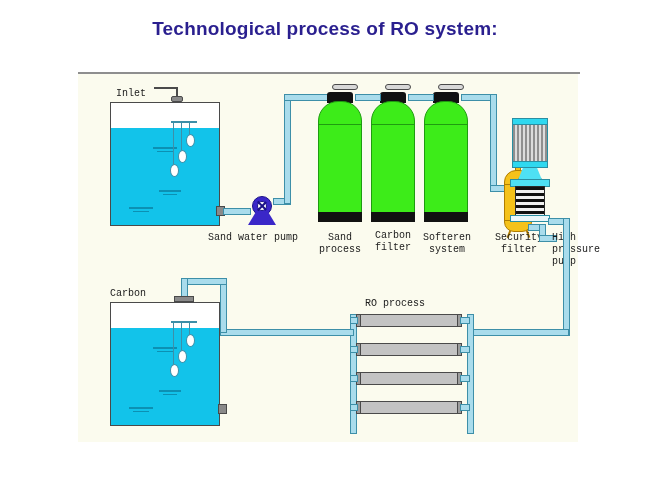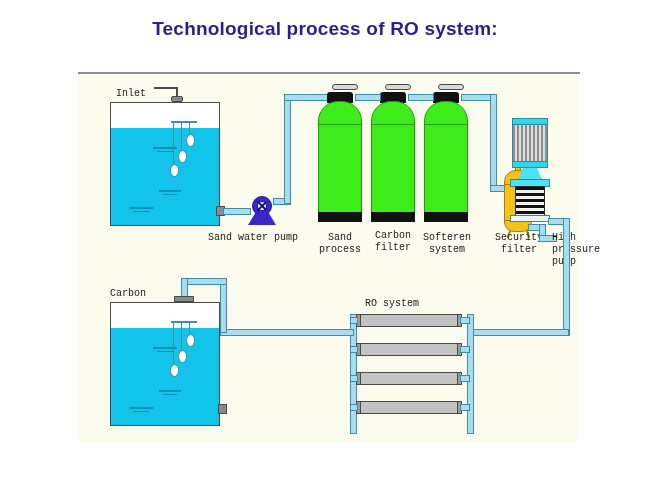--- a/index.html
+++ b/index.html
@@ -226,21 +226,21 @@
       <div class="foot"></div>
     </div>
     <div class="lbl" style="left:474px;top:158px;">High
 pressure
 pump</div>
 
     <div class="pipe h" style="left:470px;top:144px;width:22px;"></div>
     <div class="pipe v" style="left:485px;top:144px;height:118px;"></div>
     <div class="pipe h" style="left:395px;top:255px;width:96px;"></div>
 
-    <div class="lbl" style="left:287px;top:224px;">RO system</div>
+    <div class="lbl" style="left:287px;top:224px;">RO process</div>
 
     <div class="pipe v" style="left:389px;top:240px;height:120px;"></div>
 
     <div class="pipe v" style="left:272px;top:240px;height:120px;"></div>
 
     <div class="memcap" style="left:278px;top:240px;"></div>
     <div class="membrane" style="left:282px;top:240px;width:98px;"></div>
     <div class="memcap" style="left:379px;top:240px;"></div>
     <div class="pipe h" style="left:272px;top:243px;width:8px;"></div>
     <div class="pipe h" style="left:382px;top:243px;width:10px;"></div>

